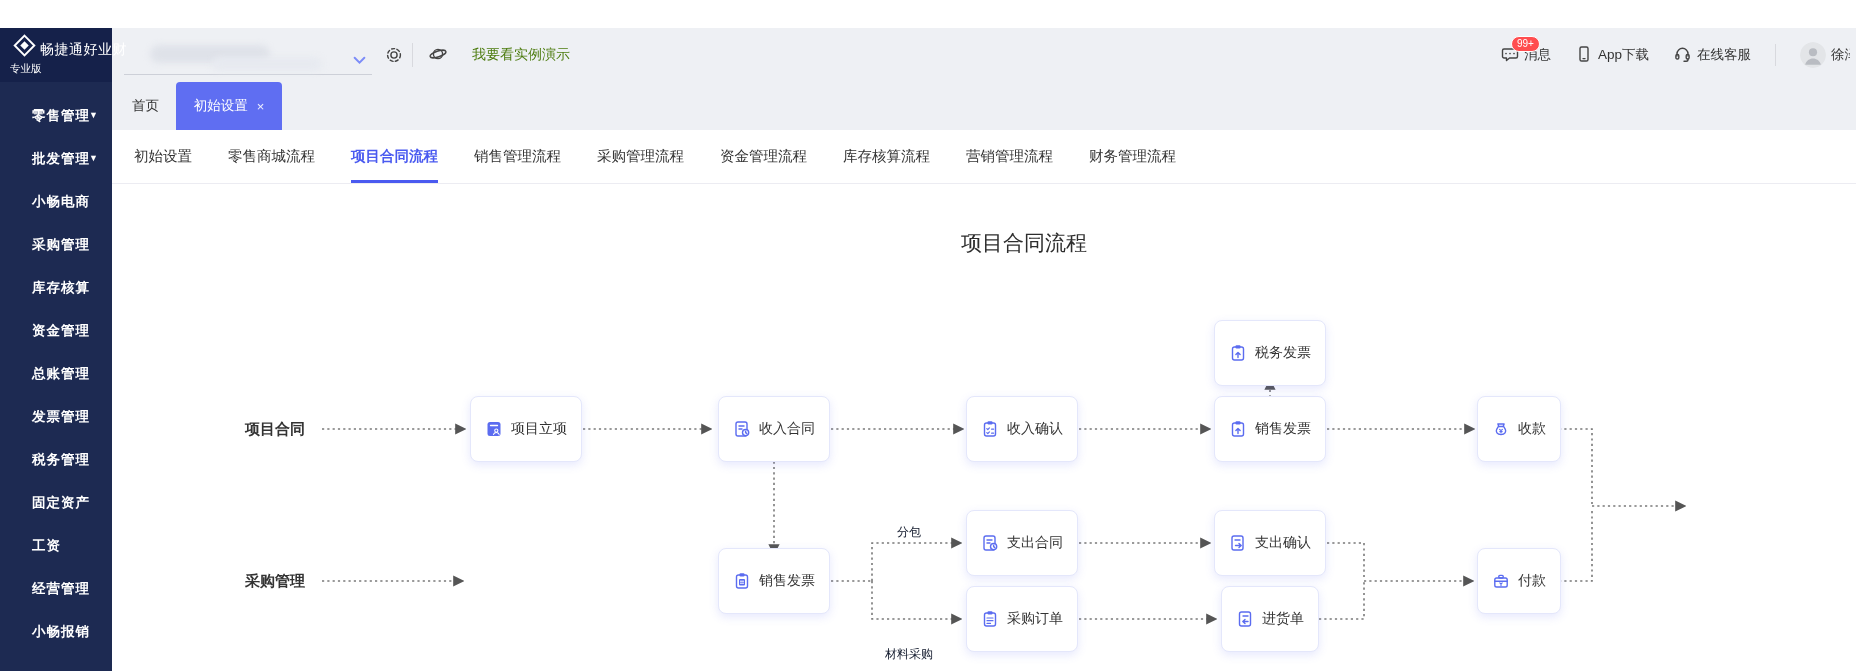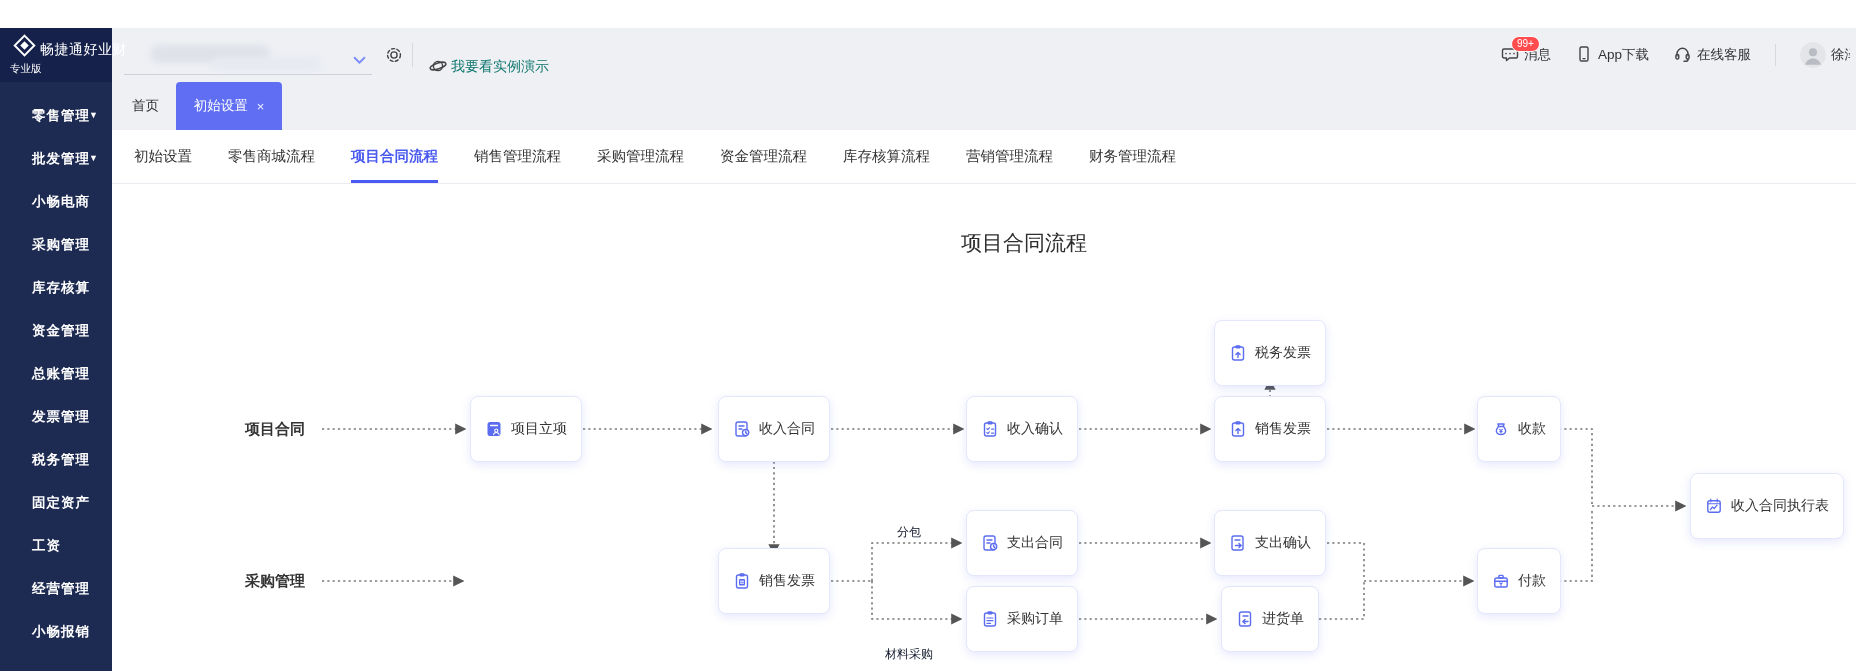--- a/index.html
+++ b/index.html
@@ -18,21 +18,21 @@
   .sbitem .caret{position:absolute;right:13px;top:0;font-size:9px;color:#ffffff;}
 
   
   .header{position:absolute;left:112px;right:0;top:28px;height:54px;background:#eef0f4;z-index:4;}
   .cselect{position:absolute;left:12px;top:9px;width:248px;height:37px;border-bottom:1px solid #cdd0d8;cursor:pointer;}
   .blob1{position:absolute;left:26px;top:8px;width:120px;height:18px;background:#dfe2e9;border-radius:9px;filter:blur(3px);}
   .blob2{position:absolute;left:88px;top:20px;width:110px;height:14px;background:#e7eaf0;border-radius:7px;filter:blur(3px);}
   .cselect .chev{position:absolute;right:6px;top:14px;}
   .hicon{position:absolute;top:17px;}
   .hdivider{position:absolute;width:1px;height:24px;background:#d8d9de;top:15px;}
-  .demolink{position:absolute;left:316px;top:12px;display:flex;align-items:center;gap:3px;font-size:14px;color:#0f766e;height:30px;cursor:pointer;margin-top:12px;}
+  .demolink{position:absolute;left:316px;top:12px;display:flex;align-items:center;gap:24px;font-size:14px;color:#4d7c0f;height:30px;cursor:pointer;}
   .hright{position:absolute;right:0;top:0;height:54px;display:flex;align-items:center;gap:24px;padding-right:6px;}
   .hitem{position:relative;display:flex;align-items:center;gap:5px;font-size:13.5px;color:#333;cursor:pointer;white-space:nowrap;}
   .badge{position:absolute;top:-9px;left:10px;background:#ff4d4f;color:#fff;font-size:10px;font-weight:normal;
          padding:1px 5px 2px;border-radius:9px;border:1px solid #fff;line-height:11px;}
   .vdiv{width:1px;height:22px;background:#d8d9de;}
   .avatar{width:26px;height:26px;border-radius:50%;overflow:hidden;}
   .uname{width:19px;overflow:hidden;font-size:13.5px;color:#333;white-space:nowrap;}
 
   
   .wtabs{position:absolute;left:112px;right:0;top:82px;height:48px;background:#eef0f4;z-index:4;}
@@ -280,30 +280,20 @@
     <div class="fnode" style="left:1158px;top:223px">
       <span class="nicon">
           <svg width="18" height="18" viewBox="0 0 18 18" class="ic">
             <rect x="3.5" y="3" width="11" height="13" rx="2"></rect>
             <rect x="6.5" y="1.3" width="5" height="3.2" rx="1" fill="#5b6cf0" stroke="none"></rect>
             <path d="M9 13.6V8.4M6.9 10.5L9 8.4l2.1 2.1"></path>
           </svg>
         </span>
       <span>税务发票</span>
     </div>
-    <div class="fnode" style="left:1655px;top:376px">
-      <span class="nicon">
-          <svg width="18" height="18" viewBox="0 0 18 18" class="ic">
-            <rect x="2.8" y="3.8" width="12.4" height="11.4" rx="2"></rect>
-            <path d="M5.8 2v3M12.2 2v3M3.2 6.8h11.6" stroke-width="1.1"></path>
-            <path d="M5.4 12.6l2-2.6 1.8 1.5 2.7-3.2" stroke-width="1.3"></path>
-          </svg>
-        </span>
-      <span>收入合同执行表</span>
-    </div>
     <div class="fnode" style="left:662px;top:451px">
       <span class="nicon">
           <svg width="18" height="18" viewBox="0 0 18 18" class="ic">
             <rect x="3.5" y="3" width="11" height="13" rx="2"></rect>
             <rect x="6.5" y="1.3" width="5" height="3.2" rx="1" fill="#5b6cf0" stroke="none"></rect>
             <rect x="6" y="7" width="6" height="6.5" rx="1" fill="#5b6cf0" stroke="none"></rect>
             <path d="M7.4 9.2h3.2M7.4 11.2h3.2" stroke="#fff" stroke-width="1"></path>
           </svg>
         </span>
       <span>销售发票</span>

